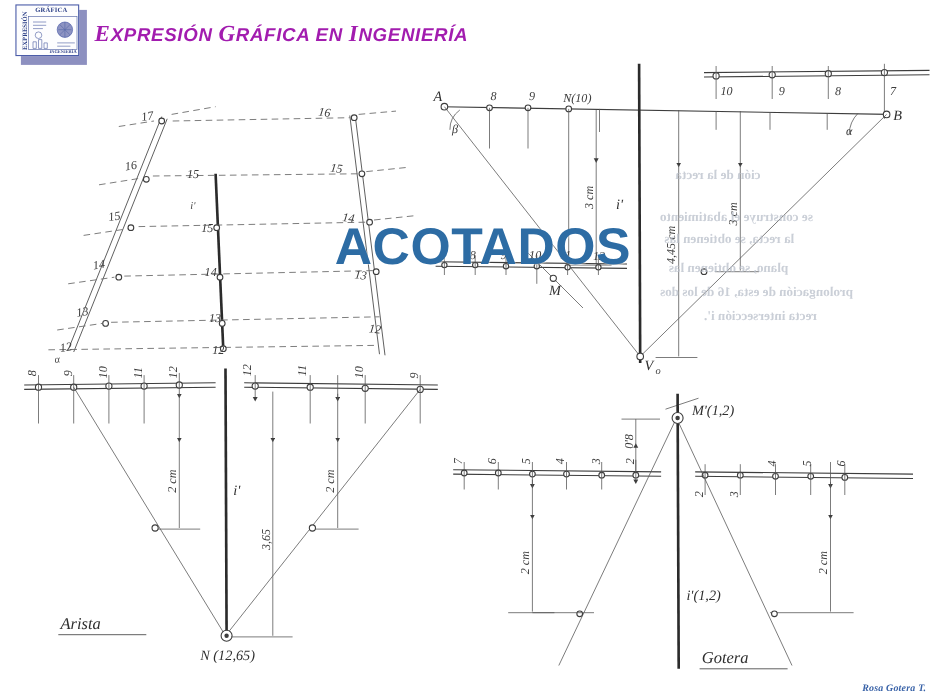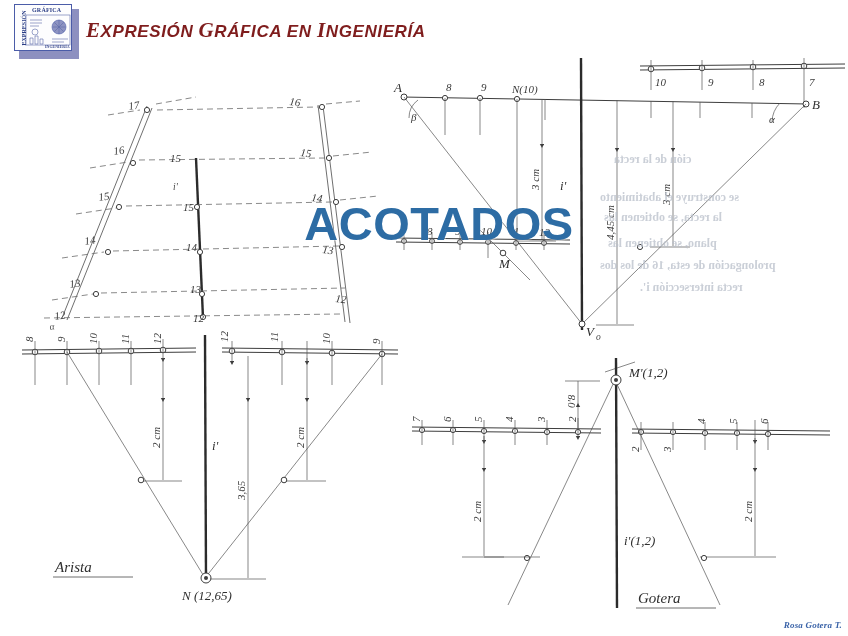--- a/index.html
+++ b/index.html
@@ -20,21 +20,21 @@
   #logo-face{position:absolute;left:0;top:0;width:58px;height:47px;background:#fdfdfe;
              border:1px solid #4b5ca8;box-sizing:border-box;overflow:hidden;}
   .logo-txt{position:absolute;color:#2c3f86;font-family:"Liberation Serif",serif;font-weight:bold;}
   #logo-grafica{left:17px;top:2px;font-size:6px;letter-spacing:.2px;}
   #logo-expr{left:-9px;top:20px;font-size:6px;transform:rotate(-90deg);transform-origin:center;white-space:nowrap;}
   #logo-ing{left:30px;bottom:1px;font-size:4px;color:#3a4a8f;}
   #logo-art{position:absolute;left:10px;top:9px;width:46px;height:32px;}
 
   #header-title{position:absolute;left:86px;top:18px;
      font-family:"Liberation Sans",sans-serif;font-style:italic;font-weight:bold;
-     font-size:17px;color:#7f1d1d;letter-spacing:.6px;white-space:nowrap;}
+     font-size:17px;color:#a21caf;letter-spacing:.6px;white-space:nowrap;}
   #header-title .cap{font-size:21px;}
 
   
   #maintitle{position:absolute;left:0;top:196px;width:848px;text-align:center;
      font-family:"Liberation Sans",sans-serif;font-weight:bold;font-size:47px;
      line-height:56px;color:#2d6ca4;letter-spacing:.5px;
      text-shadow:1px 1px 0 rgba(255,255,255,.35);}
   #maintitle .l2{display:block;margin-left:30px;}
 
   

